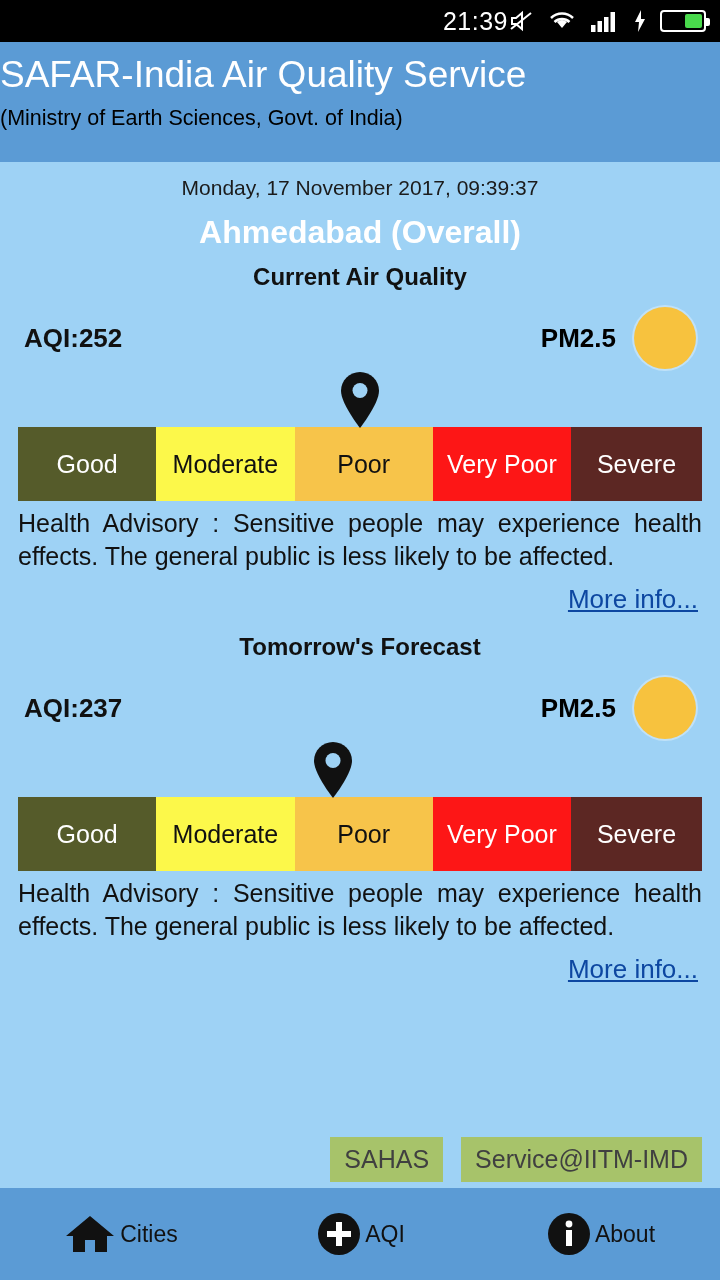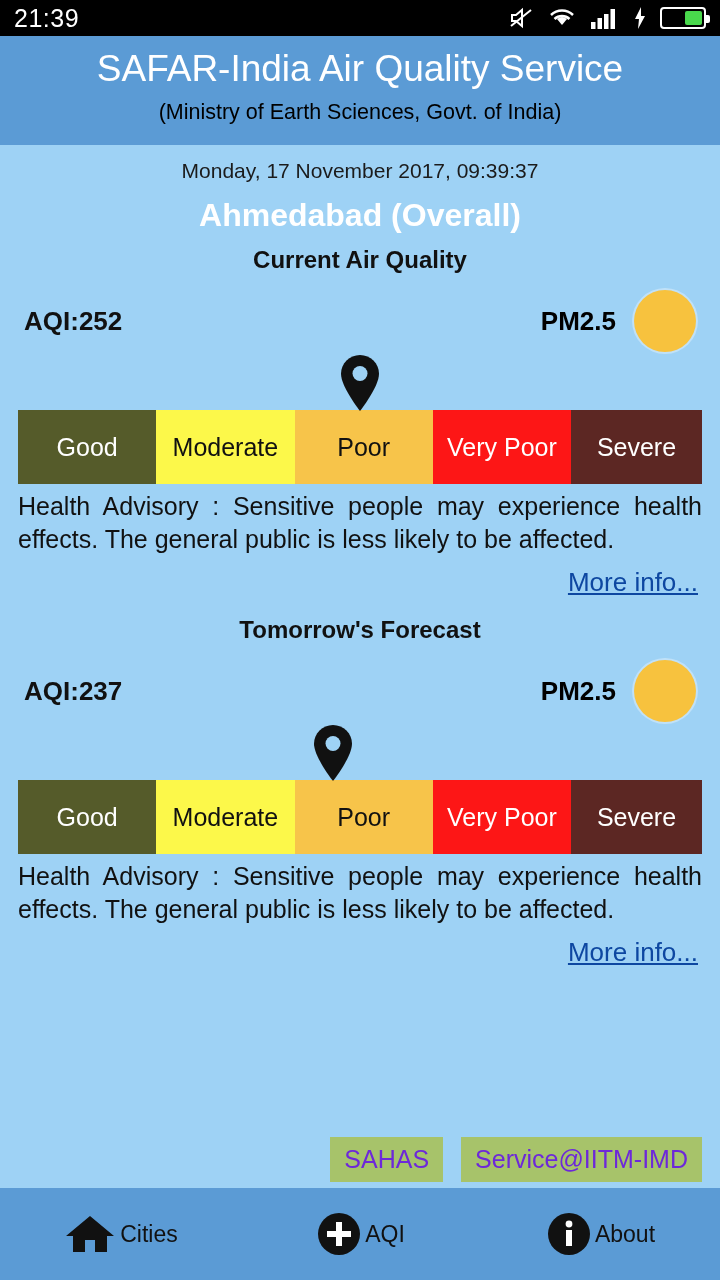--- a/index.html
+++ b/index.html
@@ -14,26 +14,26 @@
     width: 720px;
     height: 1280px;
     position: relative;
     display: flex;
     flex-direction: column;
     background: #9ed2f5;
   }
 
   
   .statusbar {
-    height: 36px;
+    height: 42px;
     background: #000;
     color: #fff;
     display: flex;
     align-items: center;
-    justify-content: space-between;
+    justify-content: flex-end;
     padding: 0 14px;
     flex: none;
   }
   .statusbar .clock {
     font-size: 25px;
     letter-spacing: 0.5px;
   }
   .status-icons {
     display: flex;
     align-items: center;
@@ -61,22 +61,21 @@
     height: 100%;
     width: 45%;
     margin-left: auto;
     background: #49d94c;
     border-radius: 2px;
   }
 
   
   .header {
     background: #5b9bd5;
-    padding: 10px 0 20px;
-    text-align: center;
+    padding: 10px 0 31px;
     flex: none;
   }
   .header .title {
     color: #fff;
     font-size: 37px;
     line-height: 1.25;
     font-weight: 400;
   }
   .header .subtitle {
     color: #000000;
@@ -194,21 +193,21 @@
     display: flex;
     justify-content: flex-end;
     align-items: flex-end;
     gap: 18px;
     position: absolute;
     right: 18px;
     bottom: 6px;
   }
   .badge {
     background: #a7c36a;
-    color: #6d28d9;
+    color: #404040;
     font-size: 25px;
     padding: 8px 14px;
   }
 
   
   .tabbar {
     flex: none;
     height: 92px;
     background: #5b9bd5;
     display: flex;

